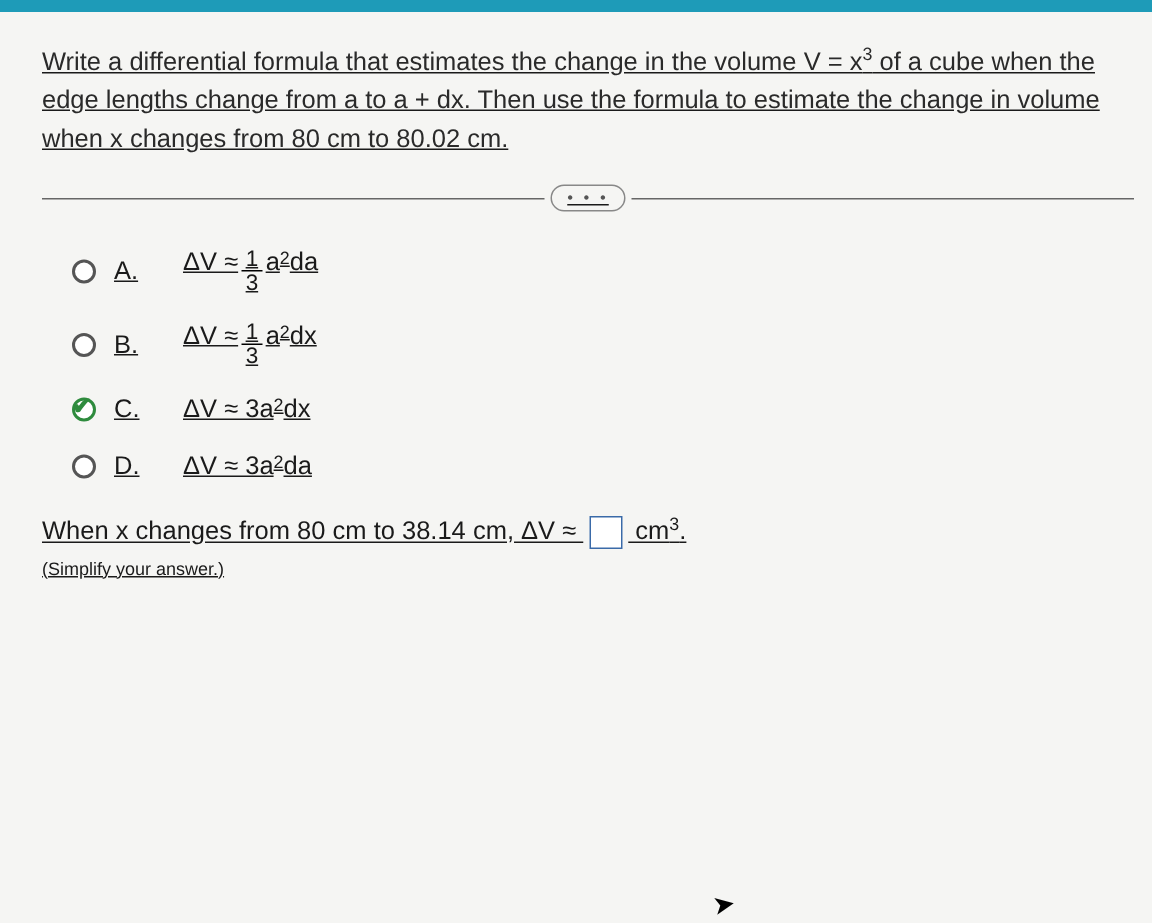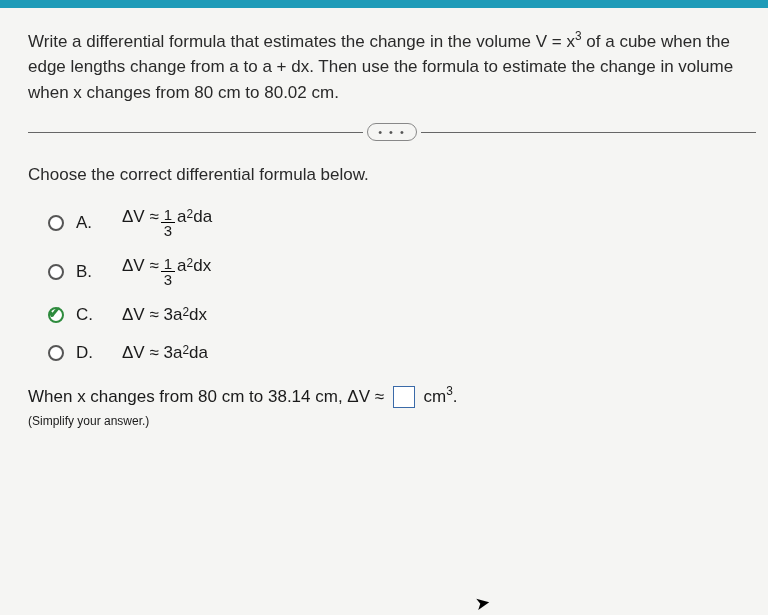--- a/index.html
+++ b/index.html
@@ -11,20 +11,21 @@
       color: #1a1a1a;
       overflow: hidden;
       position: relative;
     }
     .top-bar {
       height: 8px;
       background: #1e9bb8;
     }
     .content {
       padding: 20px 12px 0 28px;
+      text-decoration: underline;
     }
     .question-text {
       font-size: 17px;
       line-height: 1.5;
       color: #2a2a2a;
       margin-bottom: 18px;
     }
     .sup { font-size: 0.7em; vertical-align: super; }
     .divider-row {
       display: flex;
@@ -140,21 +141,20 @@
   </p>
 
   <div class="divider-row">
     <div class="hr-line"></div>
     <div class="ellipsis-pill">
       <span>• • •</span>
     </div>
     <div class="hr-line"></div>
   </div>
 
-  <p class="sub-question">Choose the correct differential formula below.</p>
 
   <div class="options">
 
     <div class="option-row">
       <span class="radio"></span>
       <span class="option-letter">A.</span>
       <span class="formula">
         <span>ΔV ≈ </span>
         <span class="frac">
           <span class="num">1</span>

